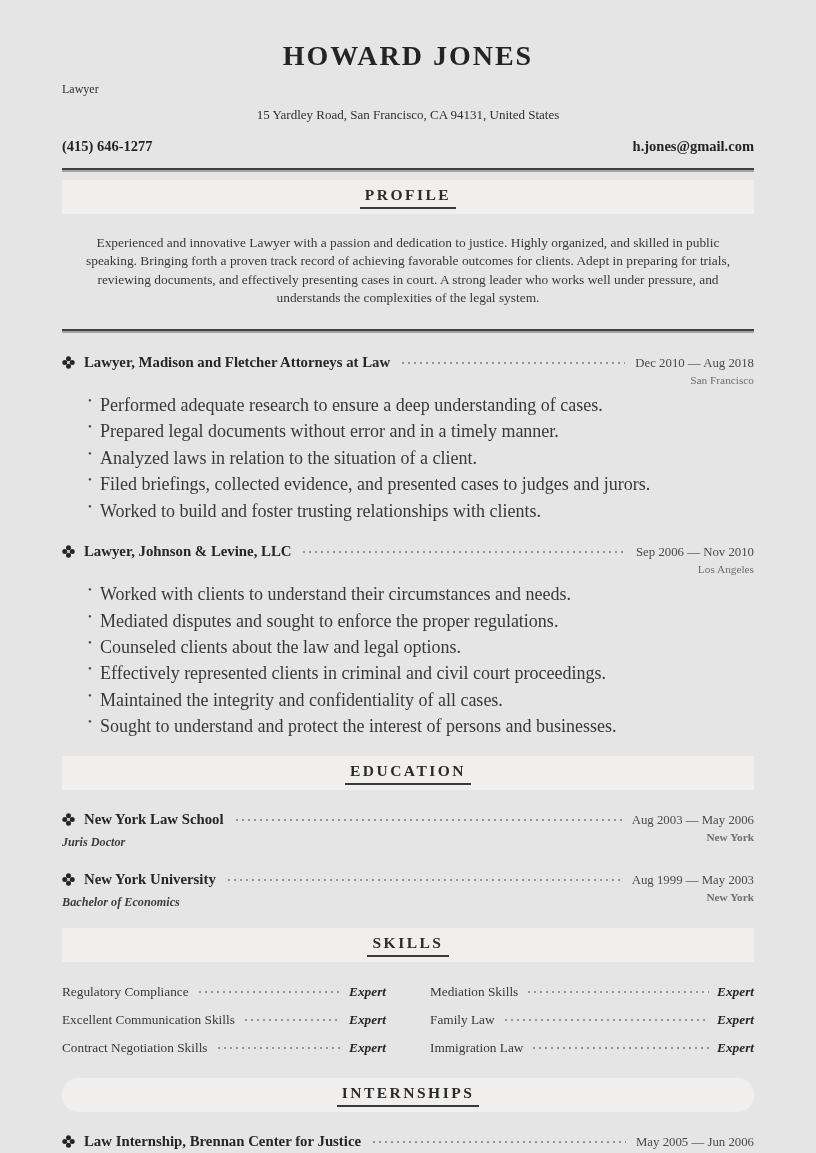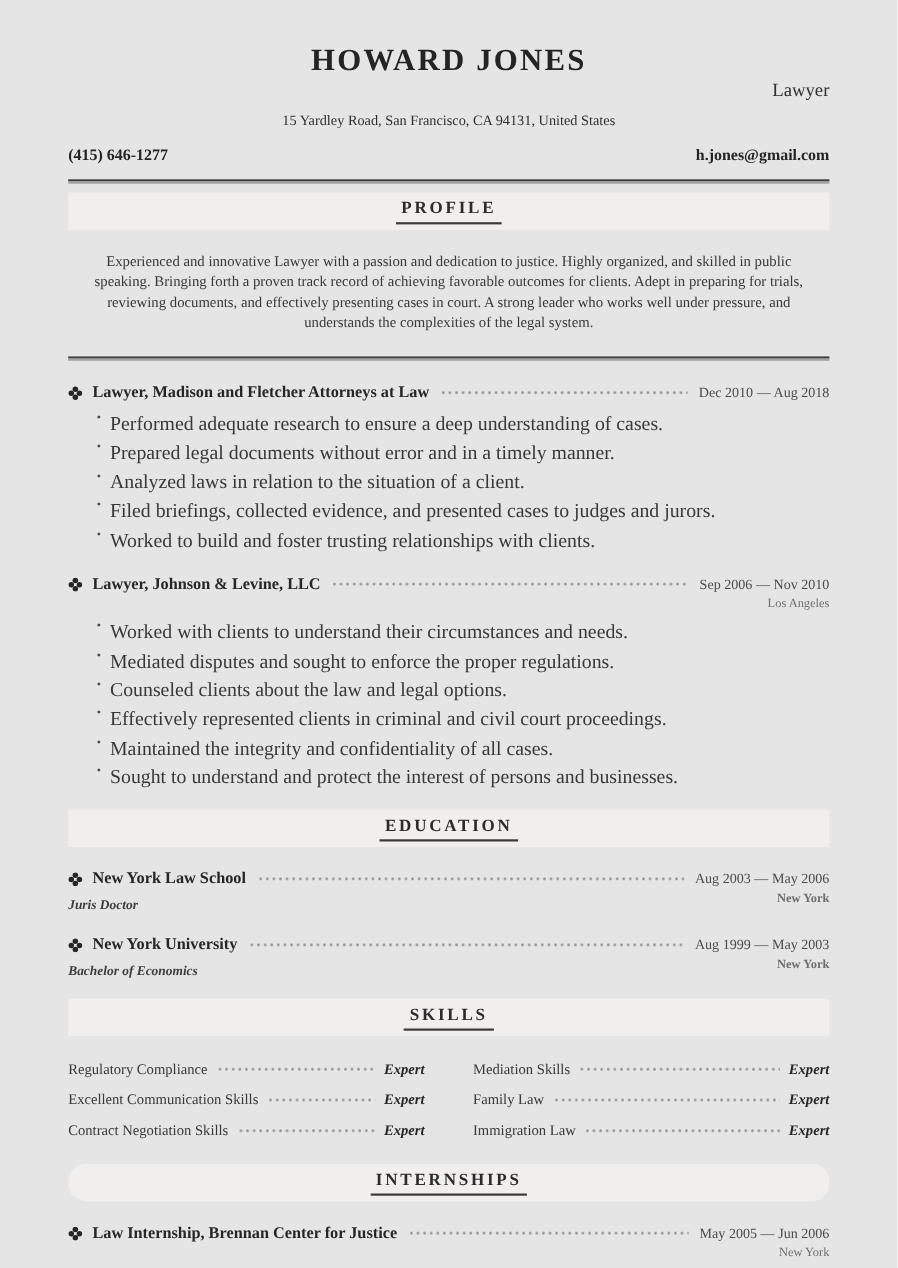--- a/index.html
+++ b/index.html
@@ -14,21 +14,21 @@
   }
   *{margin:0;padding:0;box-sizing:border-box;}
   html,body{background:#ffffff;}
   body{font-family:"Liberation Serif","DejaVu Serif",serif;color:var(--body-ink);}
   .page{
     position:relative;width:816px;height:1153px;margin:0 auto;background:#e5e5e5;
     padding:40px 62px 0 62px;overflow:hidden;
   }
   
   .name{font-size:28px;font-weight:bold;letter-spacing:2px;text-align:center;color:#242424;line-height:1.15;}
-  .job-title{font-size:17px;text-align:right;color:var(--ink);}
+  .job-title{font-size:12px;text-align:left;margin-top:10px;color:var(--ink);}
   .address{font-size:13px;text-align:center;margin-top:10px;color:var(--ink);}
   .contact-row{display:flex;justify-content:space-between;align-items:flex-end;margin-top:15px;}
   .contact-row .phone,.contact-row .email{font-size:14.5px;font-weight:bold;color:#242424;}
   
   .double-rule{margin-top:13px;height:2px;border-top:2px solid var(--rule-dark);border-bottom:2px solid var(--rule-gray);}
   .band{margin-top:8px;background:var(--band-bg);text-align:center;padding:6px 0 5px 0;}
   .band .heading{
     display:inline-block;font-size:15.5px;font-weight:bold;letter-spacing:2.5px;
     color:#2b2b2b;border-bottom:2px solid #3a3a3a;padding:0 5px 3px 5px;
   }
@@ -105,20 +105,21 @@
             <circle cx="7" cy="3" r="2.7"></circle>
               <circle cx="7" cy="11" r="2.7"></circle>
             <circle cx="3" cy="7" r="2.7"></circle>
               <circle cx="11" cy="7" r="2.7"></circle>
           </svg>
         </span>
         <span class="entry-title">Lawyer, Madison and Fletcher Attorneys at Law</span>
         <span class="leader"></span>
         <span class="entry-dates">Dec 2010 — Aug 2018</span>
       </div>
+      <div class="entry-loc">San Francisco</div>
       <ul class="bullets">
         <li>Performed adequate research to ensure a deep understanding of cases.</li>
         <li>Prepared legal documents without error and in a timely manner.</li>
         <li>Analyzed laws in relation to the situation of a client.</li>
         <li>Filed briefings, collected evidence, and presented cases to judges and jurors.</li>
         <li>Worked to build and foster trusting relationships with clients.</li>
       </ul>
     </div>
 
     <div class="entry">

